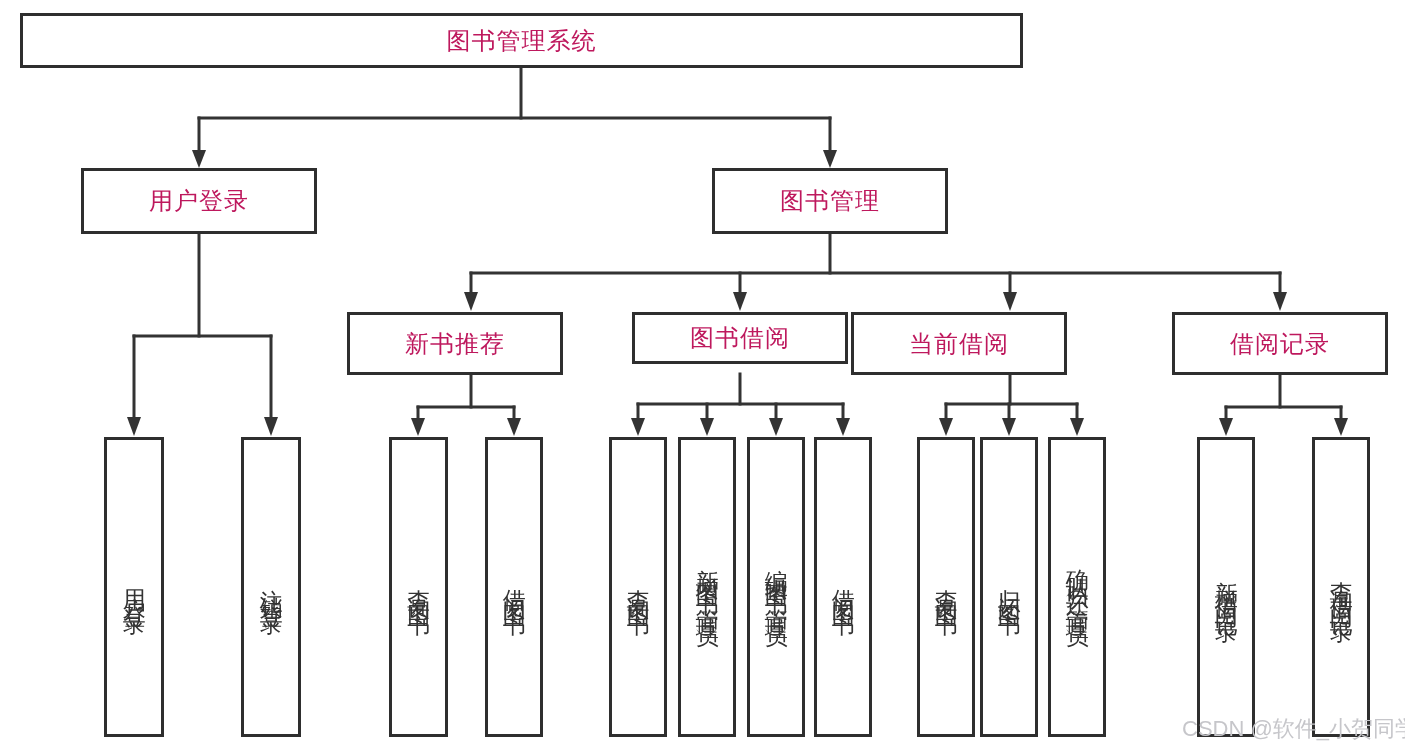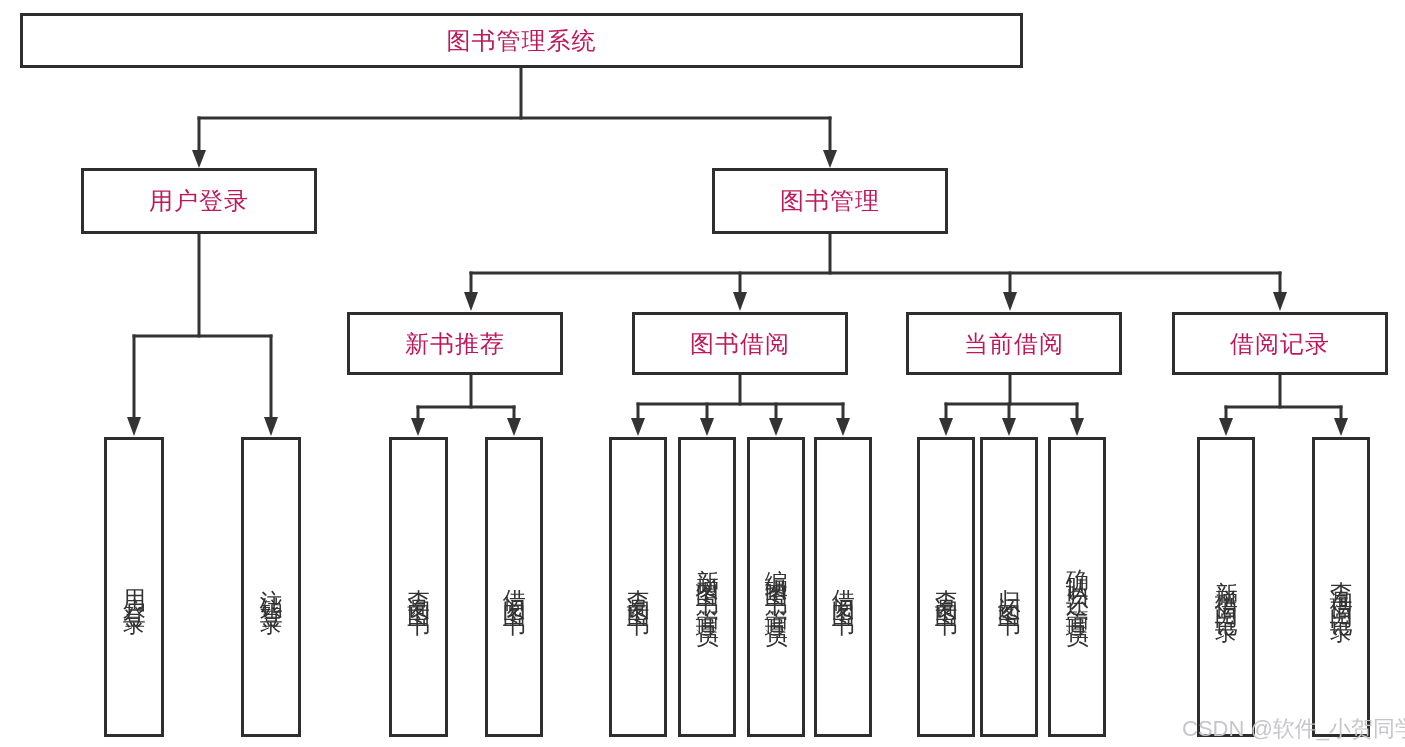--- a/index.html
+++ b/index.html
@@ -130,24 +130,24 @@
   <div class="hbox" style="left:81px; top:168px; width:236px; height:66px;">
     <span>用户登录</span>
   </div>
   <div class="hbox" style="left:712px; top:168px; width:236px; height:66px;">
     <span>图书管理</span>
   </div>
 
   <div class="hbox" style="left:347px; top:312px; width:216px; height:63px;">
     <span>新书推荐</span>
   </div>
-  <div class="hbox" style="left:632px; top:312px; width:216px; height:63px;">
+  <div class="hbox" style="left:632px; top:312px; width:216px; height:52px;">
     <span>图书借阅</span>
   </div>
-  <div class="hbox" style="left:906px; top:312px; width:216px; height:63px;">
+  <div class="hbox" style="left:851px; top:312px; width:216px; height:63px;">
     <span>当前借阅</span>
   </div>
   <div class="hbox" style="left:1172px; top:312px; width:216px; height:63px;">
     <span>借阅记录</span>
   </div>
 
   <div class="vbox" style="left:104px; top:437px; width:60px; height:300px;">
     <span class="vtext">用户登录</span>
   </div>
   <div class="vbox" style="left:241px; top:437px; width:60px; height:300px;">

